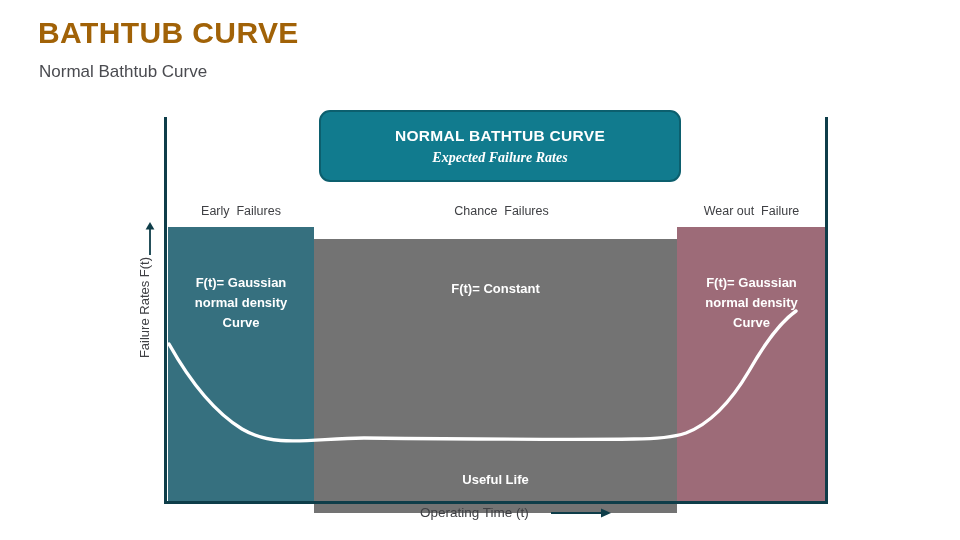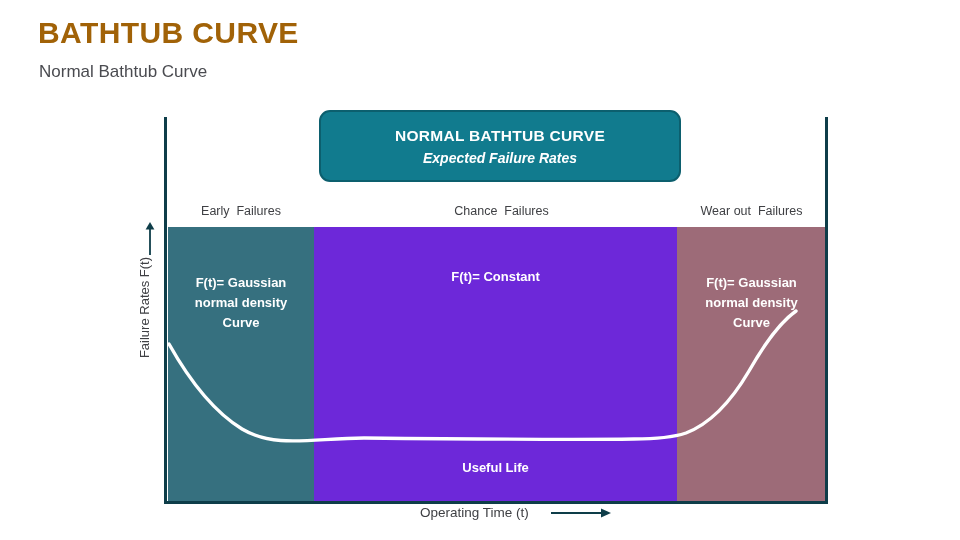--- a/index.html
+++ b/index.html
@@ -57,20 +57,21 @@
   #banner .banner-title {
     font-size: 15.5px;
     font-weight: bold;
     letter-spacing: 0.3px;
     margin-bottom: 5px;
   }
   #banner .banner-sub {
     font-size: 14px;
     font-style: italic;
     font-weight: bold;
+    font-family: Liberation Serif, serif;
   }
 
   
   #chart-area {
     position: absolute;
     left: 164px;
     top: 117px;
     width: 664px;
     height: 387px;
   }
@@ -110,21 +111,21 @@
   #zone-header-1 { left: 320px; width: 363px; }
   #zone-header-2 { left: 677px; width: 149px; }
 
   
   .band {
     position: absolute;
     top: 227px;
     height: 274px;
   }
   #band-0 { left: 168px;  width: 146px; background: #36707f; }
-  #band-1 { left: 314px;  width: 363px; background: #6d28d9; }
+  #band-1 { left: 314px;  width: 363px; background: #737373; margin-top: 12px; }
   #band-2 { left: 677px;  width: 149px; background: #9d6b78; }
 
   .band-formula {
     position: absolute;
     left: 0;
     width: 100%;
     top: 46px;
     text-align: center;
     color: #ffffff;
     font-size: 13px;
@@ -202,21 +203,21 @@
 <div id="page-title">BATHTUB CURVE</div>
 <div id="page-subtitle">Normal Bathtub Curve</div>
 
 <div id="banner">
   <div class="banner-title">NORMAL BATHTUB CURVE</div>
   <div class="banner-sub">Expected Failure Rates</div>
 </div>
 
 <div class="zone-header" id="zone-header-0">Early  Failures</div>
 <div class="zone-header" id="zone-header-1">Chance  Failures</div>
-<div class="zone-header" id="zone-header-2">Wear out  Failures</div>
+<div class="zone-header" id="zone-header-2">Wear out  Failure</div>
 
 <div class="band" id="band-0">
   <div class="band-formula">F(t)= Gaussian
 normal density
 Curve</div>
 </div>
 <div class="band" id="band-1">
   <div class="band-formula">F(t)= Constant</div>
   <div class="band-footer">Useful Life</div>
 </div>

